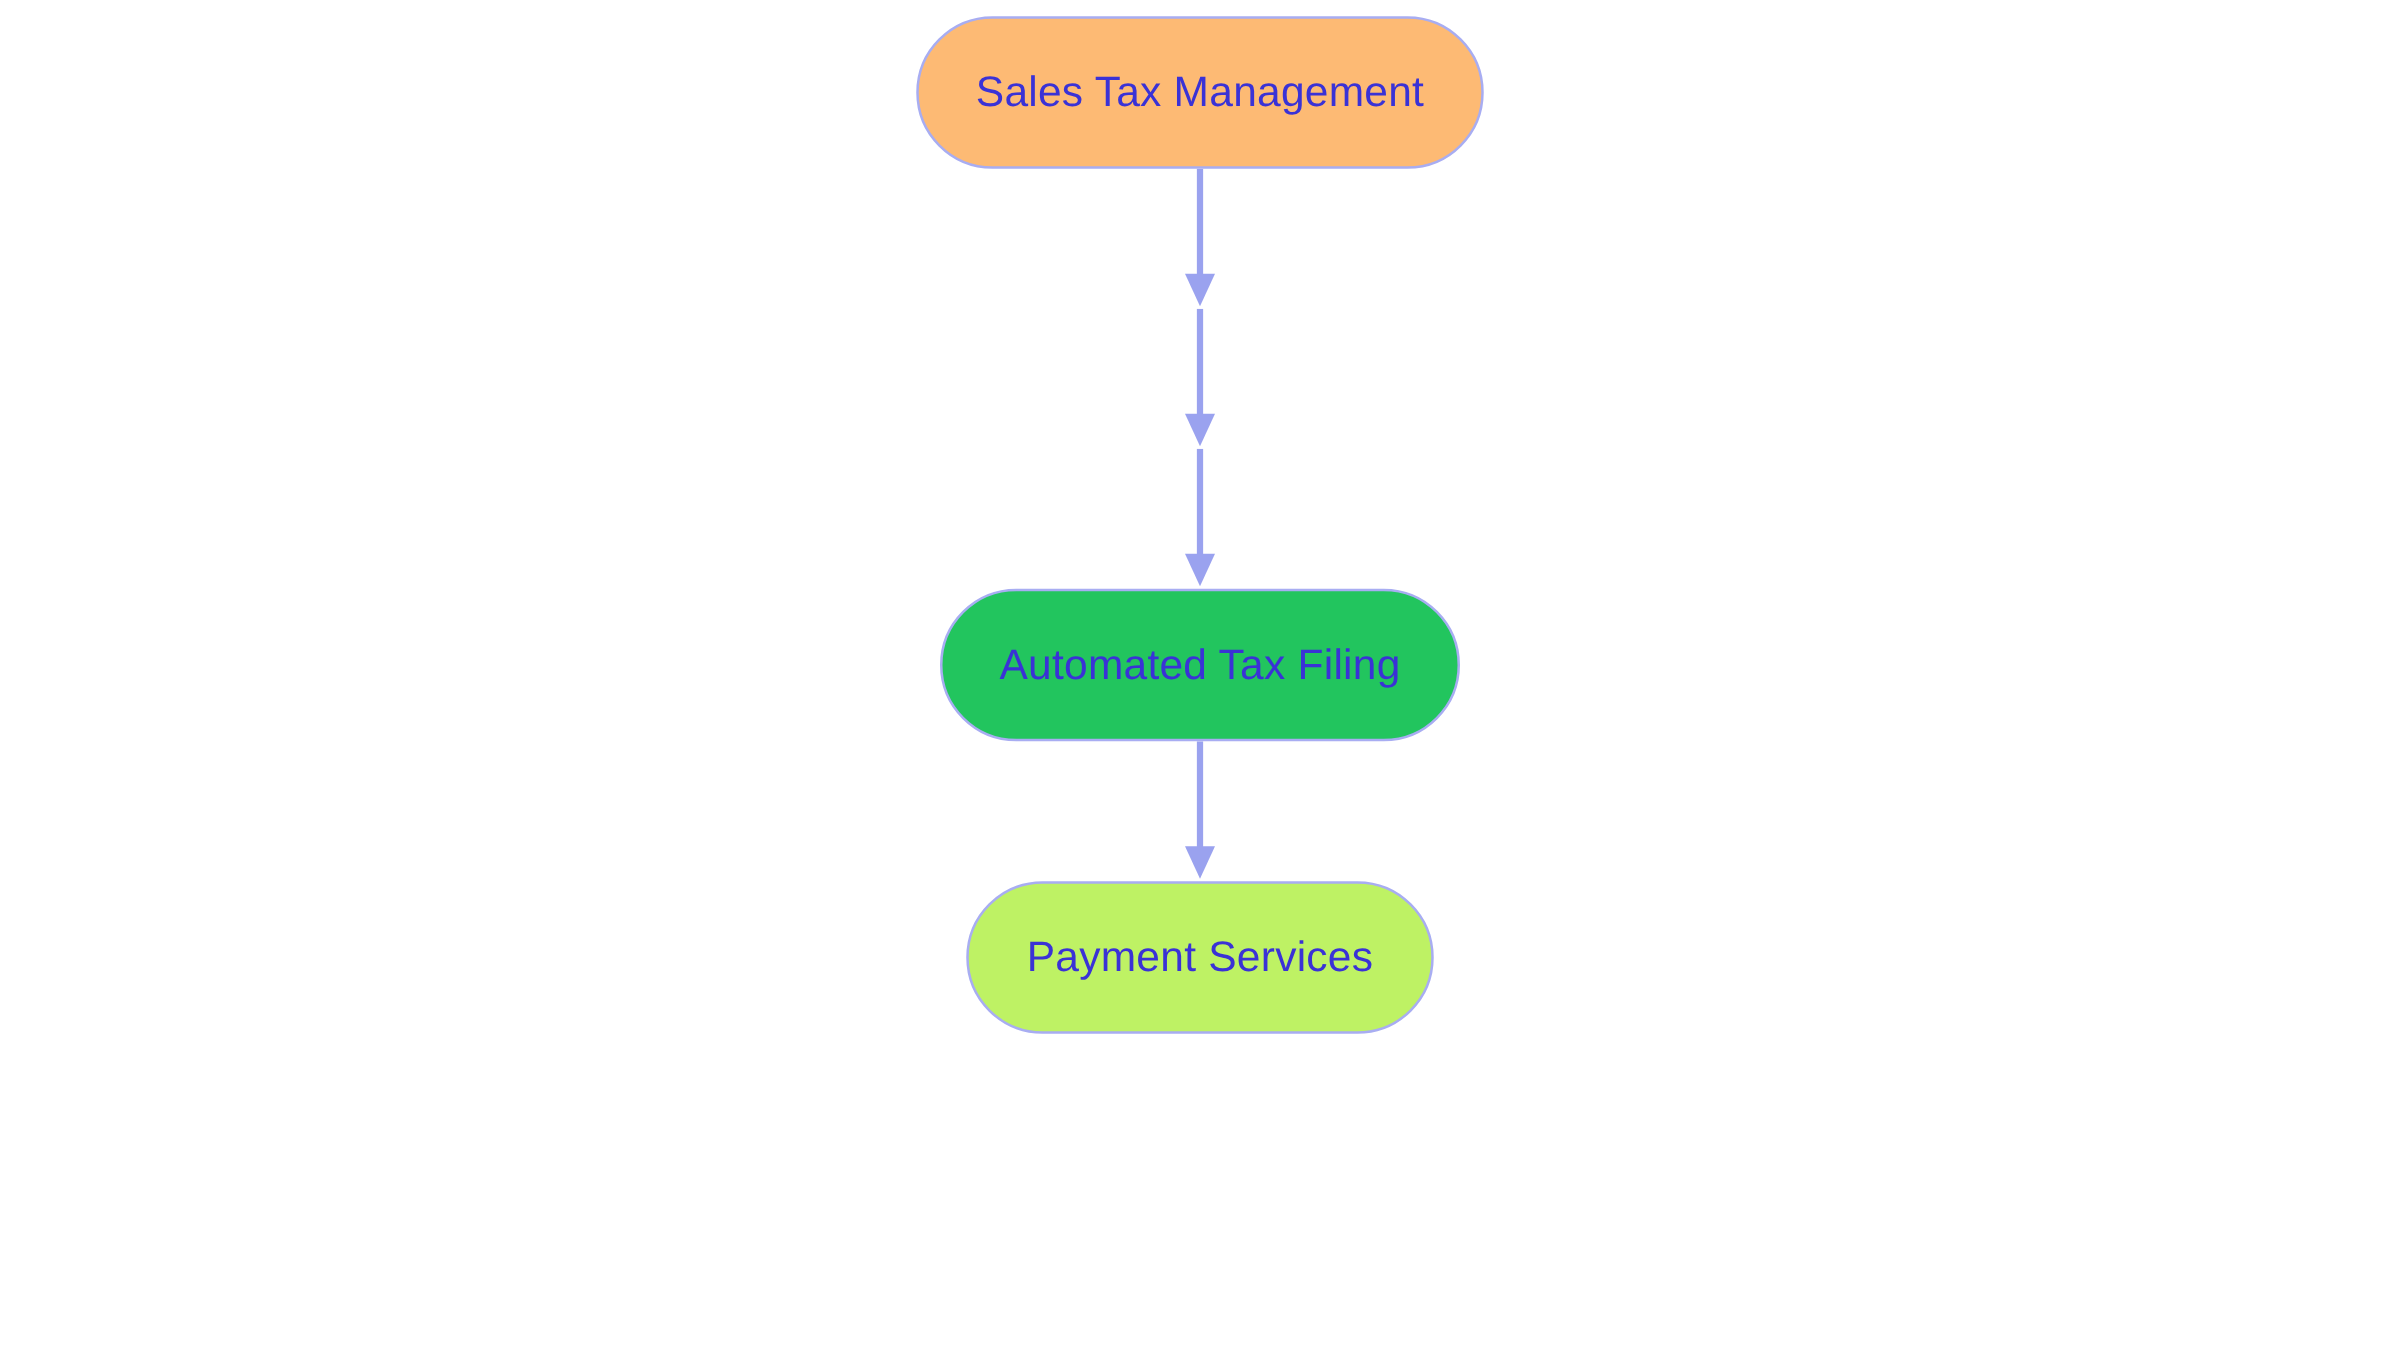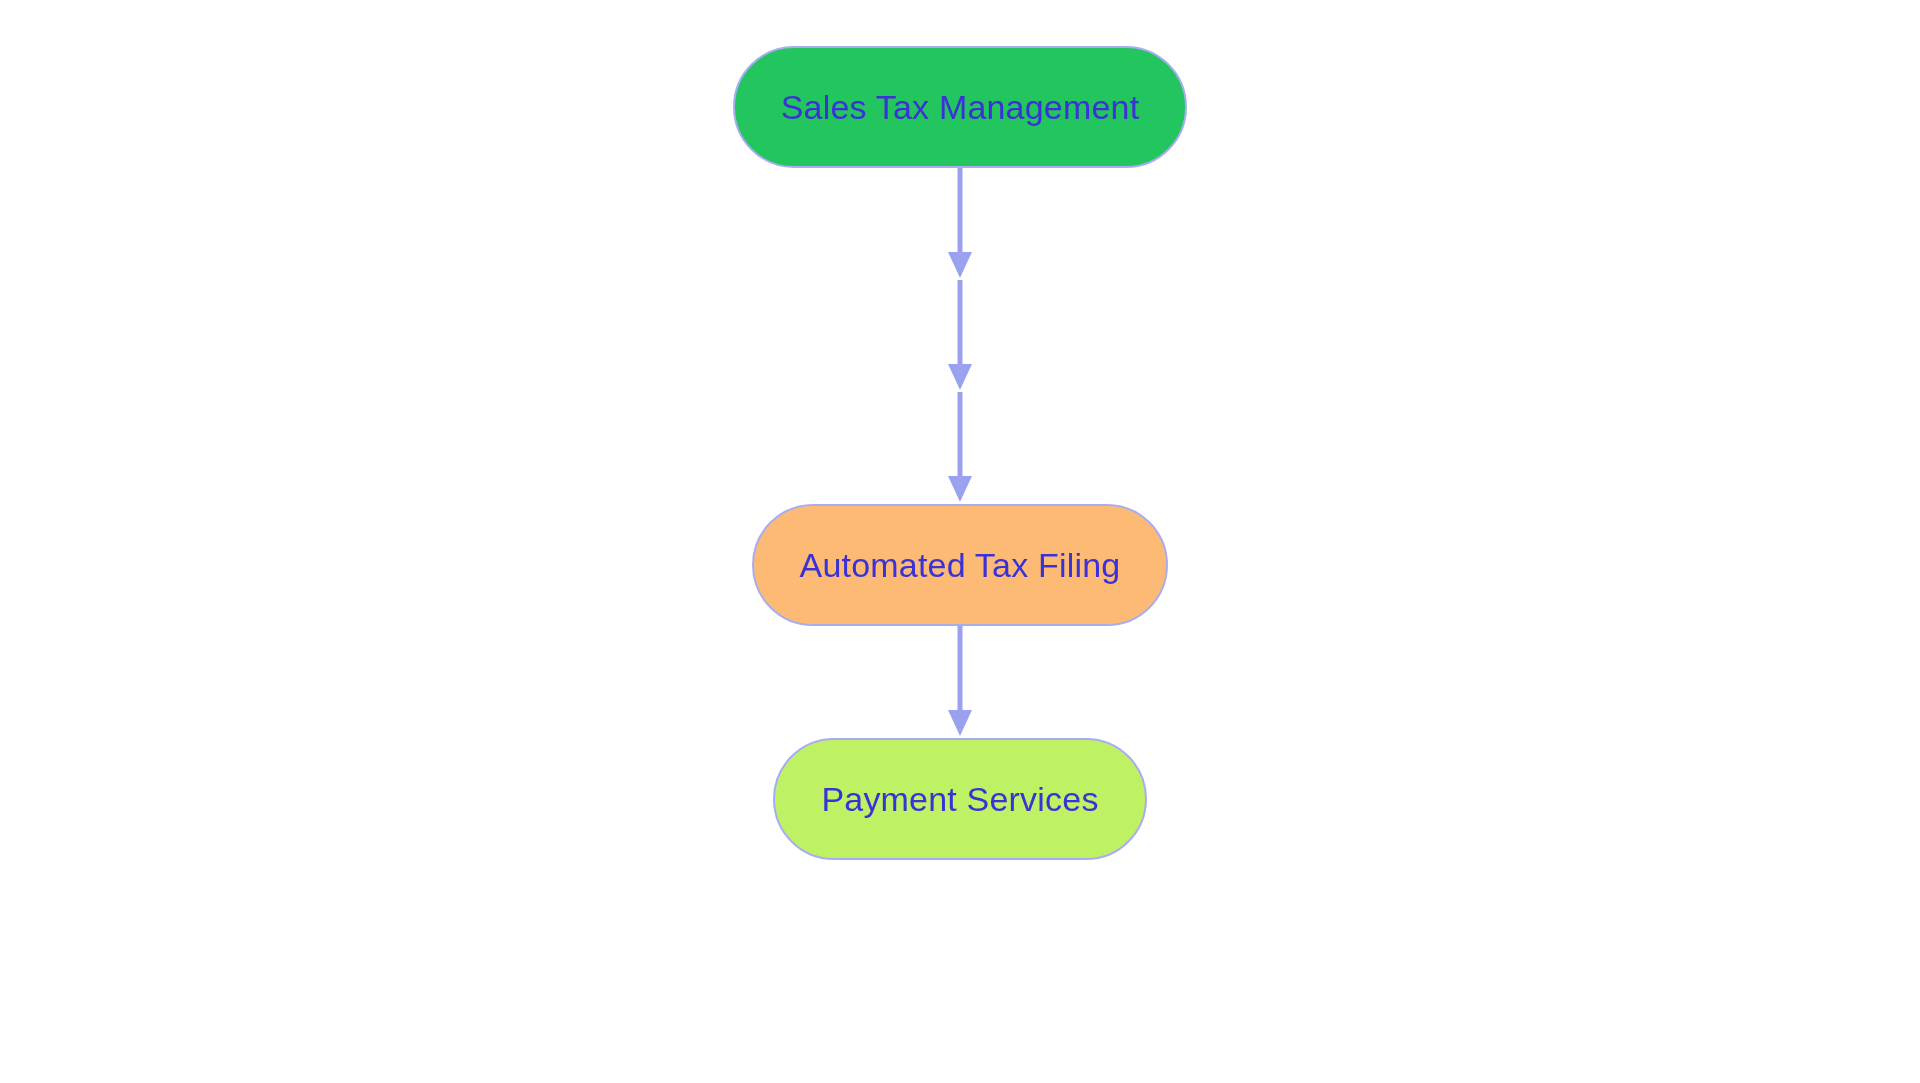--- a/index.html
+++ b/index.html
@@ -68,42 +68,42 @@
   .spacer-top { height: 13px; flex: 0 0 auto; }
 </style>
 </head>
 <body>
 
 <div id="flowchart-canvas" style="background: rgb(255, 255, 255);">
   <div class="flow-column">
 
     <div class="spacer-top"></div>
 
-    <div class="flow-node" style="background: #22c55e; border-color: rgb(168, 173, 242); color: rgb(58, 50, 214); margin-top: 33px;">
+    <div class="flow-node" style="background: #fdba74; border-color: rgb(168, 173, 242); color: rgb(58, 50, 214);">
       <span class="flow-node-label">Sales Tax Management</span>
     </div>
 
     <svg class="flow-connector" viewBox="0 0 40 112">
       <line x1="20" y1="0" x2="20" y2="88" stroke="#9aa2ef" stroke-width="5"></line>
       <polygon points="8,84 32,84 20,110" fill="#9aa2ef"></polygon>
     </svg>
 
 
     <svg class="flow-connector" viewBox="0 0 40 112">
       <line x1="20" y1="0" x2="20" y2="88" stroke="#9aa2ef" stroke-width="5"></line>
       <polygon points="8,84 32,84 20,110" fill="#9aa2ef"></polygon>
     </svg>
 
 
     <svg class="flow-connector" viewBox="0 0 40 112">
       <line x1="20" y1="0" x2="20" y2="88" stroke="#9aa2ef" stroke-width="5"></line>
       <polygon points="8,84 32,84 20,110" fill="#9aa2ef"></polygon>
     </svg>
 
-    <div class="flow-node" style="background: #fdba74; border-color: rgb(168, 173, 242); color: rgb(58, 50, 214);">
+    <div class="flow-node" style="background: #22c55e; border-color: rgb(168, 173, 242); color: rgb(58, 50, 214);">
       <span class="flow-node-label">Automated Tax Filing</span>
     </div>
 
     <svg class="flow-connector" viewBox="0 0 40 112">
       <line x1="20" y1="0" x2="20" y2="88" stroke="#9aa2ef" stroke-width="5"></line>
       <polygon points="8,84 32,84 20,110" fill="#9aa2ef"></polygon>
     </svg>
 
     <div class="flow-node" style="background: #bef264; border-color: rgb(168, 173, 242); color: rgb(58, 50, 214);">
       <span class="flow-node-label">Payment Services</span>

